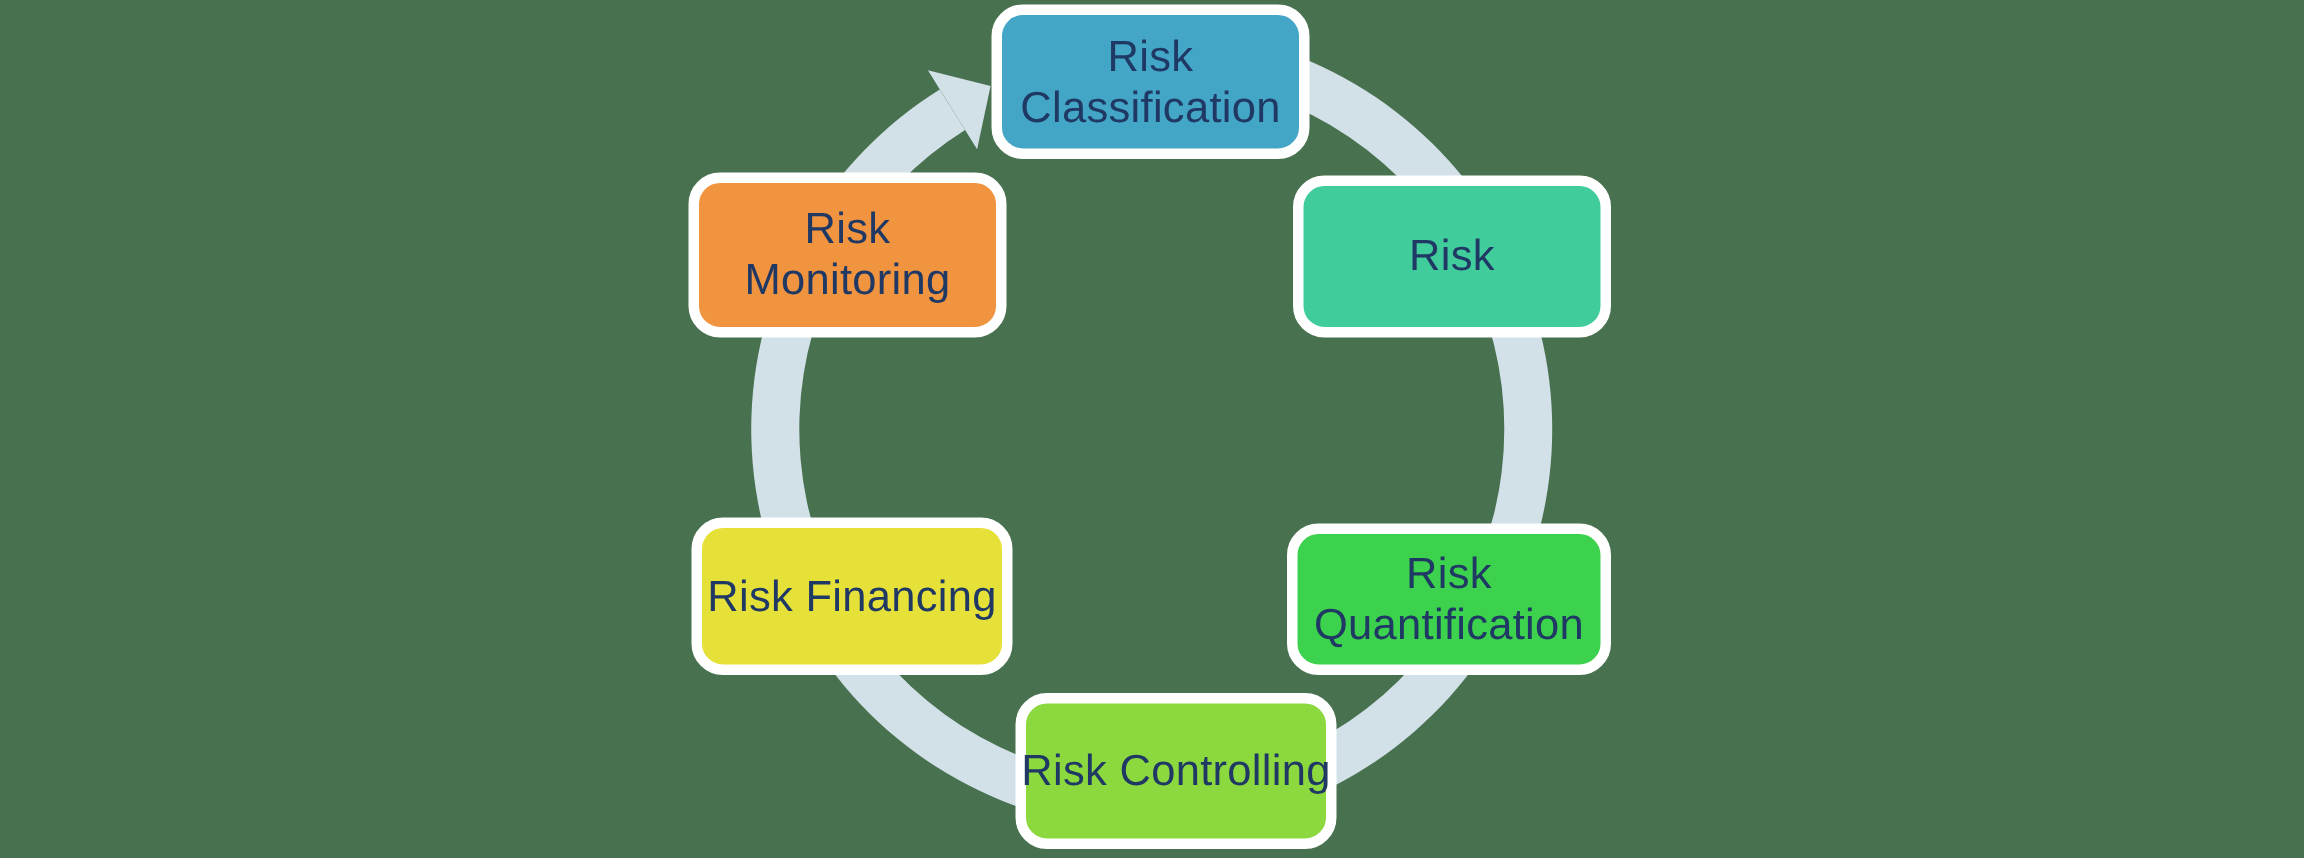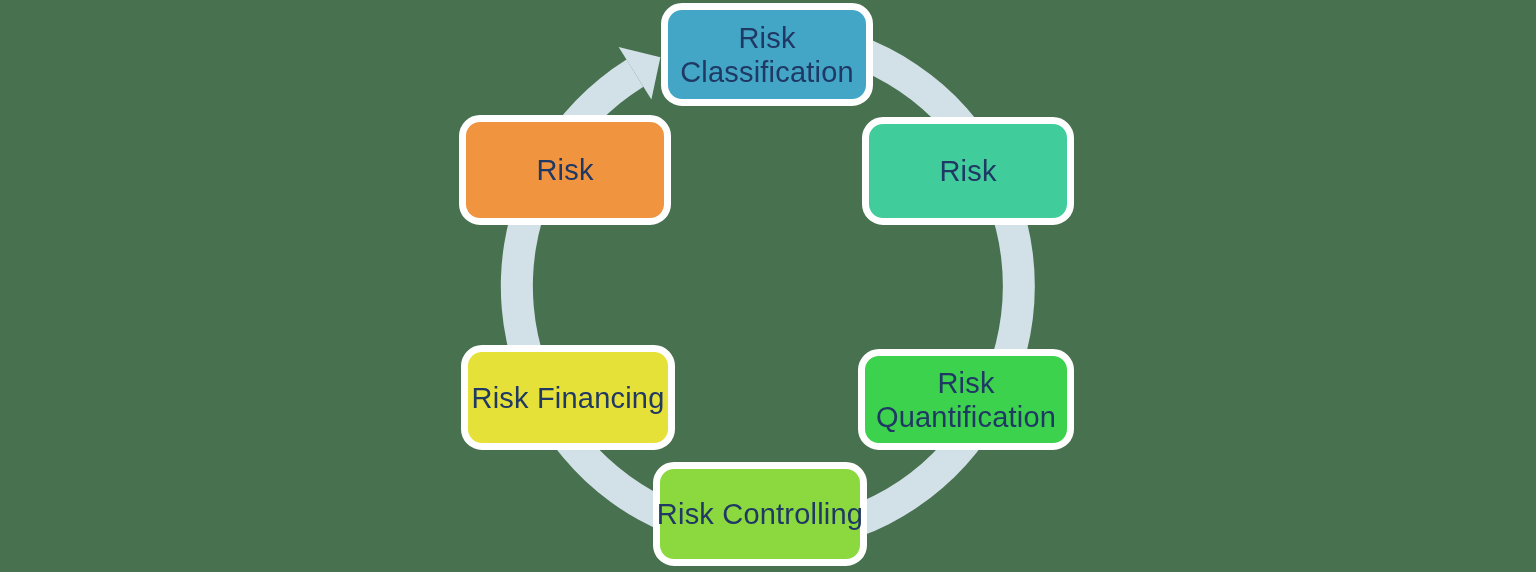--- a/index.html
+++ b/index.html
@@ -39,21 +39,21 @@
     letter-spacing: 0.2px;
   }
   .label span {
     display: block;
     white-space: nowrap;
   }
   
   .pos-identification { left: 661px; top: 3px;   width: 212px; height: 103px; }
   .pos-classification { left: 862px; top: 117px; width: 212px; height: 108px; }
   .pos-quantification { left: 858px; top: 349px; width: 216px; height: 101px; }
-  .pos-controlling    { left: 653px; top: 462px; width: 214px; height: 104px; }
+  .pos-controlling    { left: 677px; top: 462px; width: 214px; height: 104px; }
   .pos-financing      { left: 461px; top: 345px; width: 214px; height: 105px; }
   .pos-monitoring     { left: 459px; top: 115px; width: 212px; height: 110px; }
 </style>
 </head>
 <body>
 
 <div class="stage" style="background-color: rgb(72, 113, 79);">
 
   <svg class="cycle-svg" viewBox="0 0 1536 572">
     <path d="M 730.9 21.7
@@ -94,16 +94,17 @@
   <div class="box pos-financing" style="background-color: rgb(230, 225, 57);">
     <div class="label" style="color: rgb(31, 56, 100);">
       <span>Risk Financing</span>
       <span></span>
     </div>
   </div>
 
   <div class="box pos-monitoring" style="background-color: rgb(240, 148, 64);">
     <div class="label" style="color: rgb(31, 56, 100);">
       <span>Risk</span>
+      <span>Monitoring</span>
     </div>
   </div>
 
 </div>
 
 </body></html>

